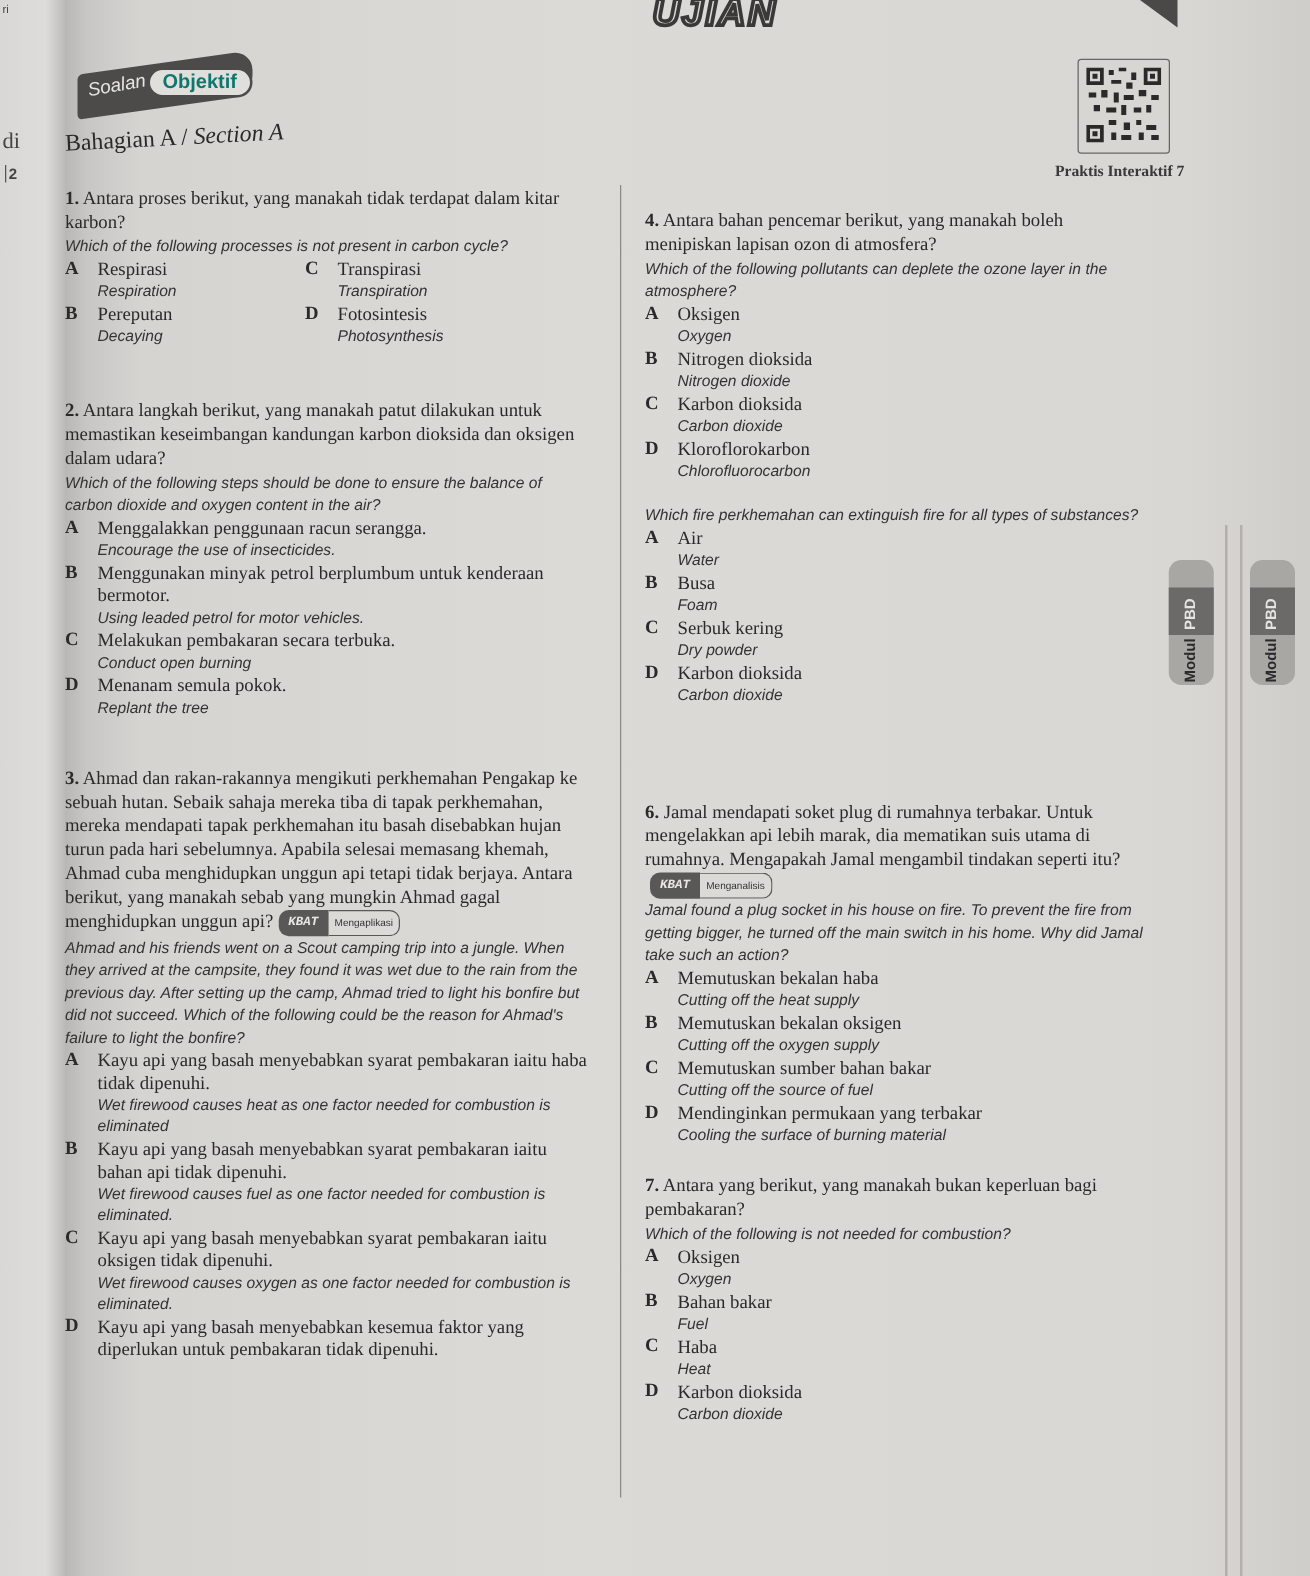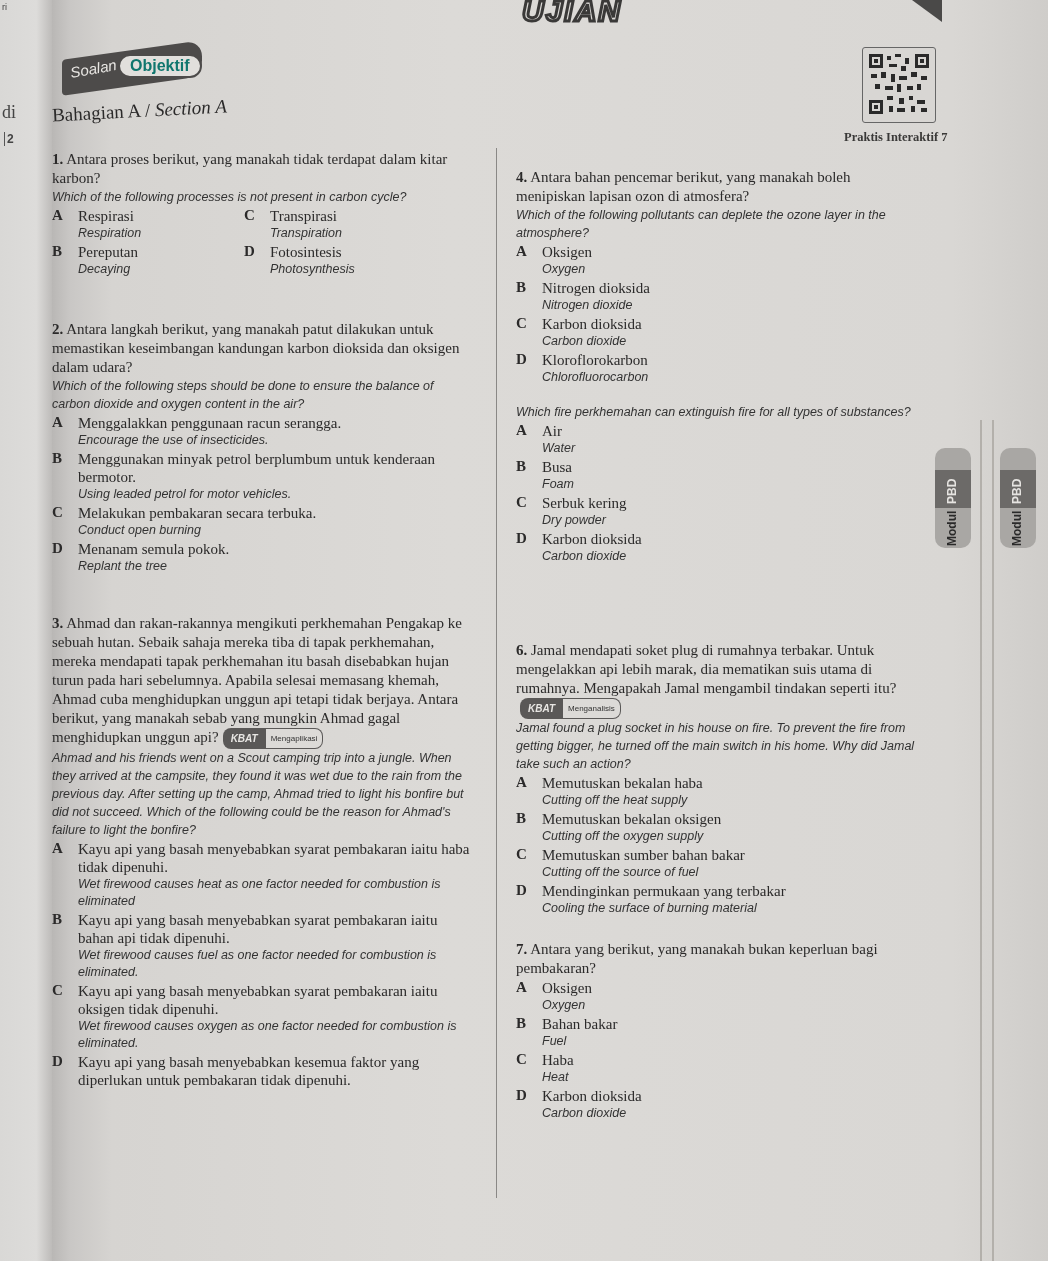--- a/index.html
+++ b/index.html
@@ -57,21 +57,21 @@
   .q .num { font-weight: bold; }
   .q .ms { font-size: 15px; line-height: 19px; }
   .q .en { font-family: "Liberation Sans", sans-serif; font-style: italic; font-size: 12.5px; line-height: 18px; color: #333; }
   .opt { display: flex; margin-top: 1px; }
   .opt .letter { width: 26px; font-weight: bold; font-size: 15px; flex-shrink: 0; }
   .opt .body .ms { font-size: 15px; line-height: 18px; }
   .opt .body .en { line-height: 17px; }
   .opts-2col { display: grid; grid-template-columns: 180px 200px; column-gap: 12px; }
 
   .kbat { display: inline-flex; align-items: center; vertical-align: middle; margin-left: 4px; }
-  .kbat .k { background: #5a5857; color: #e8e6e3; font-family: Liberation Sans, sans-serif; font-weight: bold; font-style: italic;
+  .kbat .k { background: #5a5857; color: #e8e6e3; font-family: Liberation Mono, monospace; font-weight: bold; font-style: italic;
     font-size: 10px; padding: 1px 8px; border-radius: 8px 0 0 8px; }
   .kbat .lvl { border: 1.5px solid #5a5857; border-left: none; font-family: "Liberation Sans", sans-serif; font-size: 8px; padding: 0 5px;
     border-radius: 0 8px 8px 0; color: #333; background: #dcdad7; }
   .tab { position: absolute; width: 36px; height: 100px; background: #a9a7a4; border-radius: 10px; }
   .tab .pbd { position: absolute; left: 0; top: 22px; width: 36px; height: 38px; background: #6c6a68; }
   .tab span { position: absolute; font-family: "Liberation Sans", sans-serif; font-weight: bold; font-size: 12px; transform: rotate(-90deg); transform-origin: left top; white-space: nowrap; }
 </style>
 </head>
 <body>
 
@@ -337,20 +337,21 @@
         <span class="letter">D</span>
         <div class="body">
           <div class="ms">Mendinginkan permukaan yang terbakar</div>
           <div class="en">Cooling the surface of burning material</div>
         </div>
       </div>
   </div>
 
   <div class="q" style="left:464px;top:940px;width:420px;">
     <div class="ms"><span class="num">7.</span> <span>Antara yang berikut, yang manakah bukan keperluan bagi pembakaran?</span></div>
+    <div class="en">Which of the following is not needed for combustion?</div>
     <div class="opt">
         <span class="letter">A</span>
         <div class="body">
           <div class="ms">Oksigen</div>
           <div class="en">Oxygen</div>
         </div>
       </div>
     <div class="opt">
         <span class="letter">B</span>
         <div class="body">

